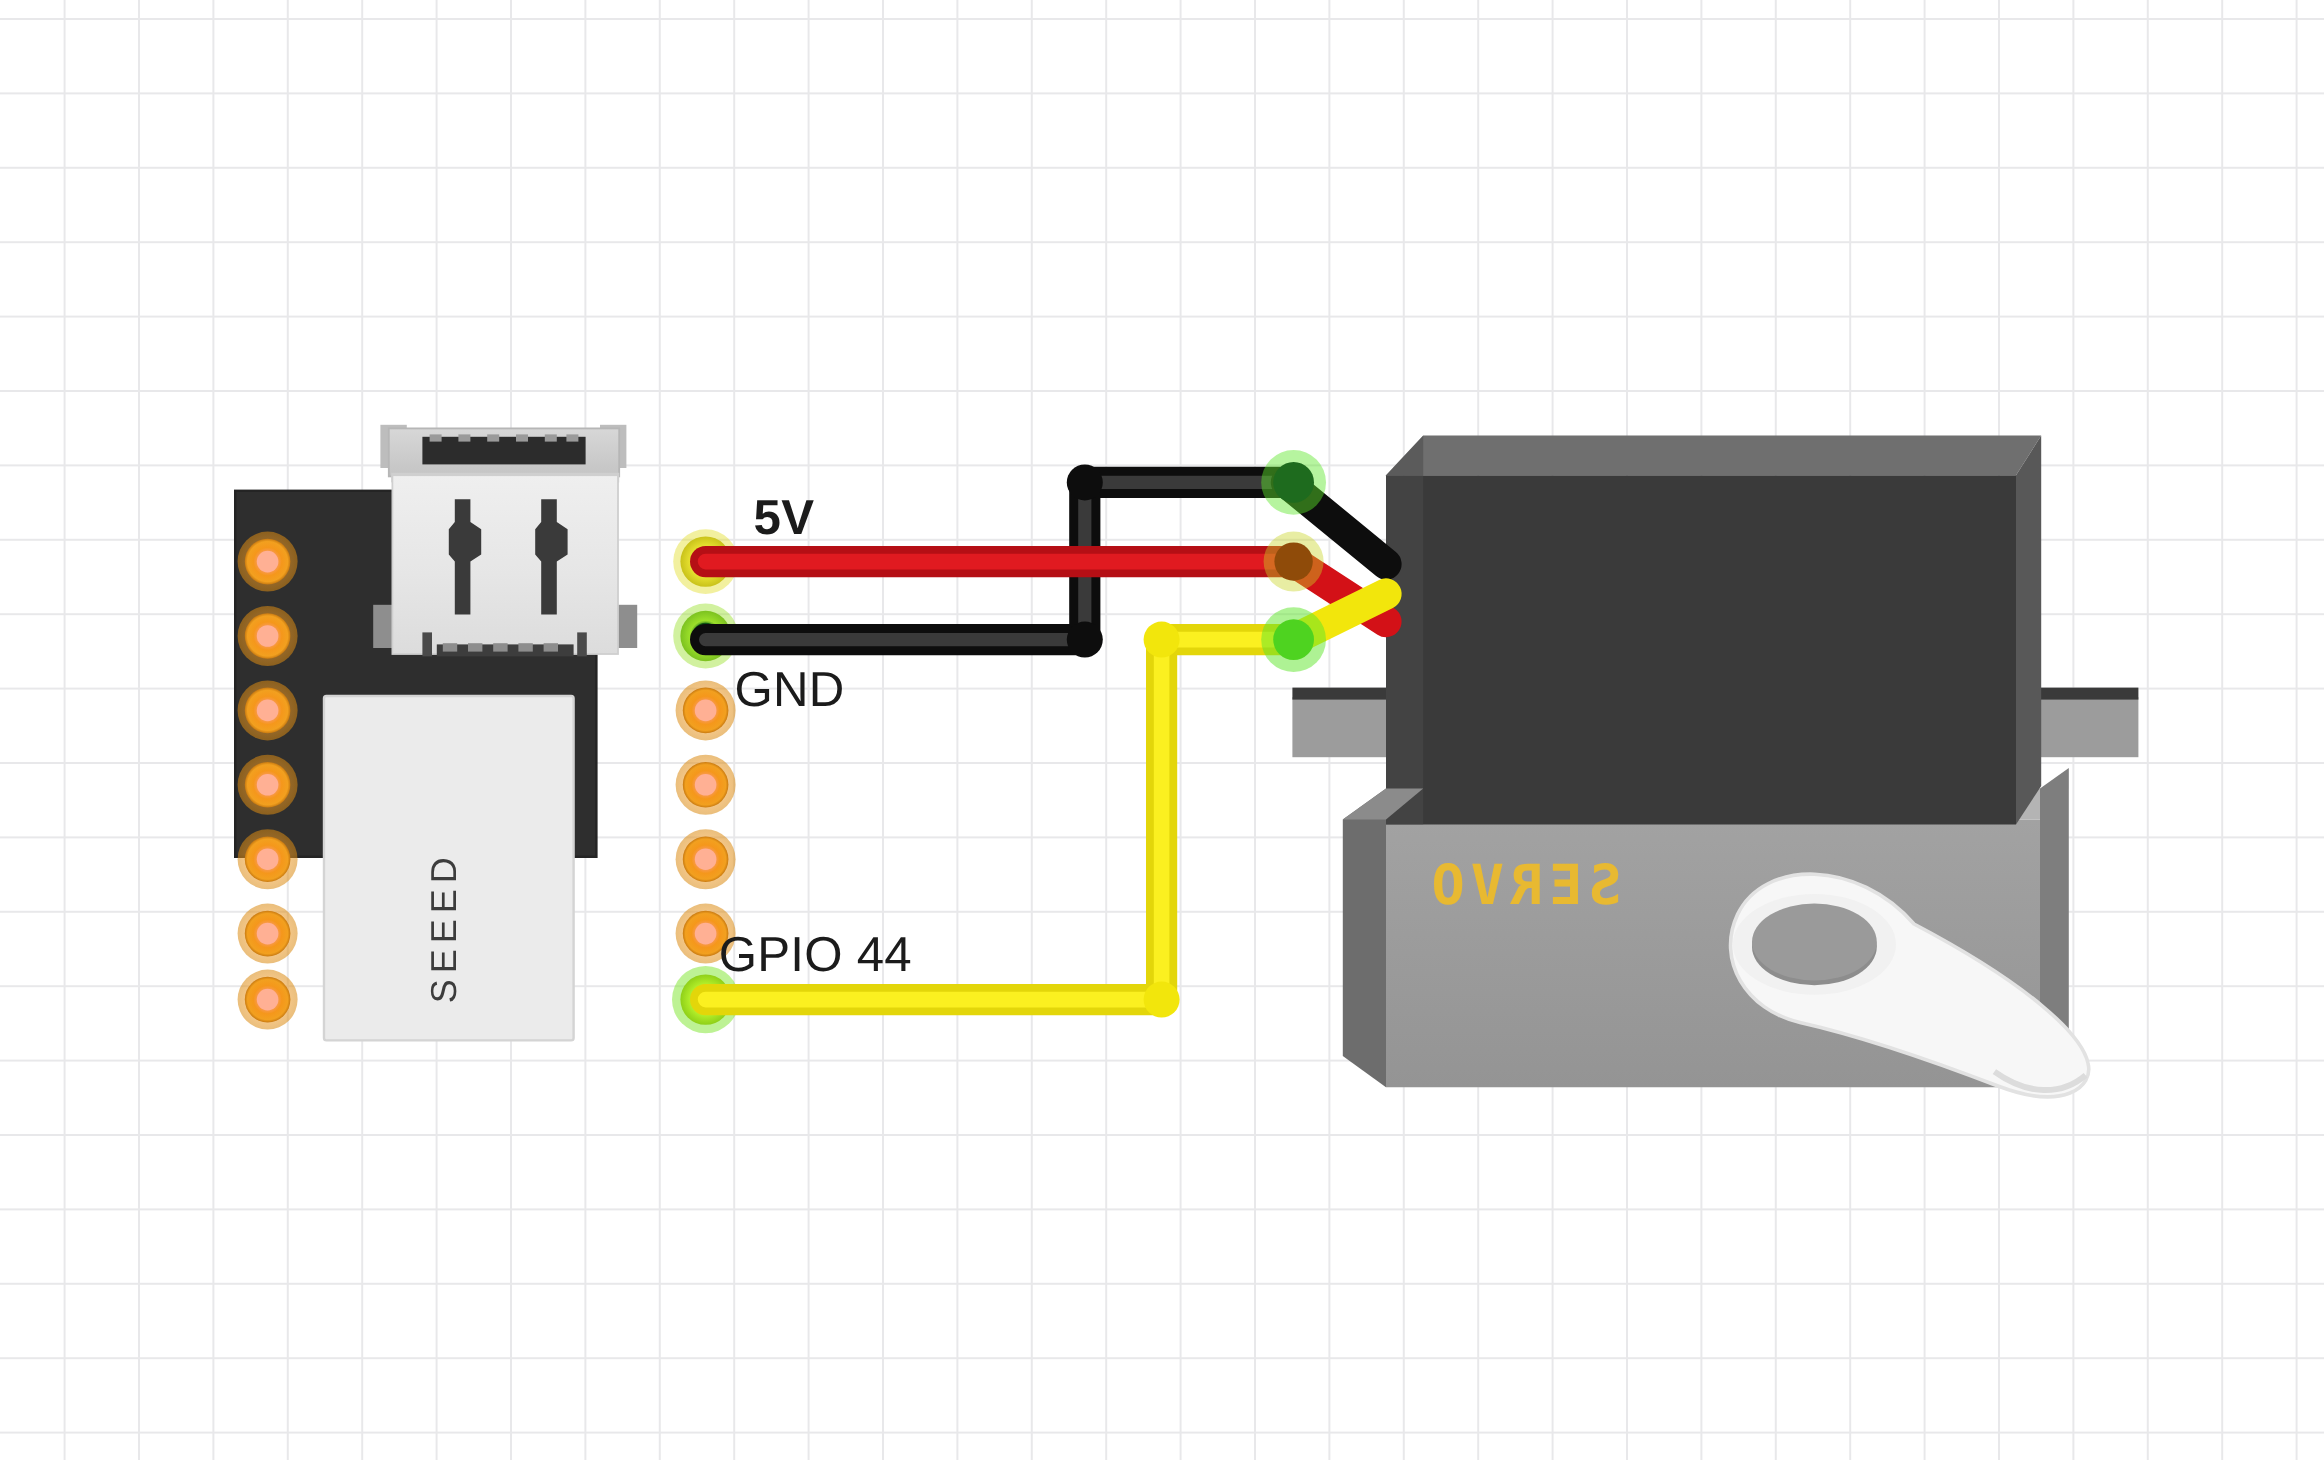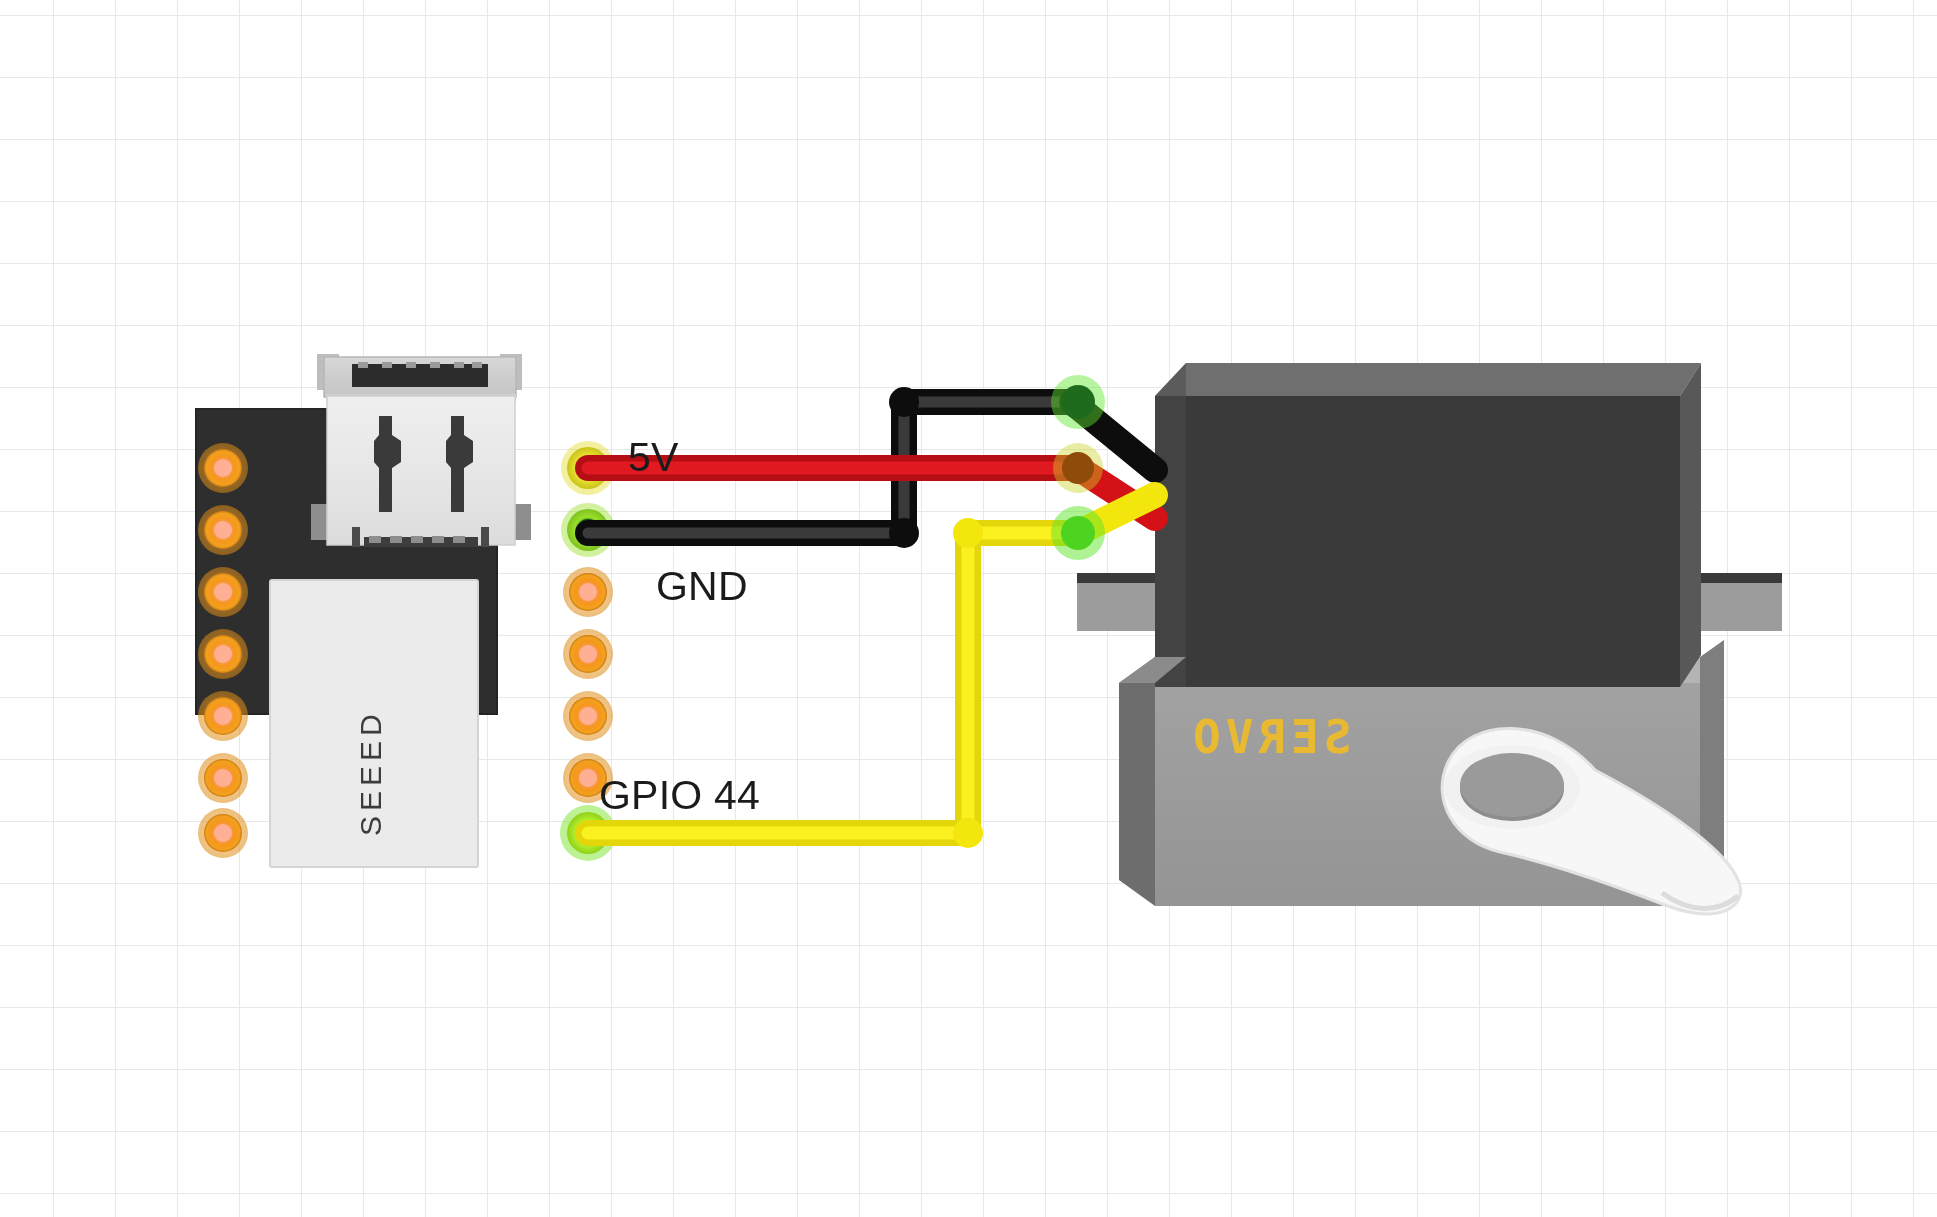--- a/index.html
+++ b/index.html
@@ -311,19 +311,19 @@
         <circle cx="1078" cy="468" r="25" fill="#c8d424" opacity="0.42"></circle>
         <circle cx="1078" cy="468" r="16" fill="#8f4b09"></circle>
       </g>
       <g>
         <circle cx="1078" cy="533" r="27" fill="#5ee62a" opacity="0.5"></circle>
         <circle cx="1078" cy="533" r="17" fill="#4ed320"></circle>
       </g>
     </g>
   </svg>
 
-  <div class="lbl" style="left:628px; top:434px;">5V</div>
-
-  <div class="lbl" style="left:656px; top:551px;margin-top:12px;">GND</div>
+  <div class="lbl" style="left:628px; top:408px;font-weight:bold;">5V</div>
+
+  <div class="lbl" style="left:612px; top:551px;">GND</div>
 
   <div class="lbl" style="left:599px; top:772px;">GPIO 44</div>
 
 </div>
 
 </body></html>

